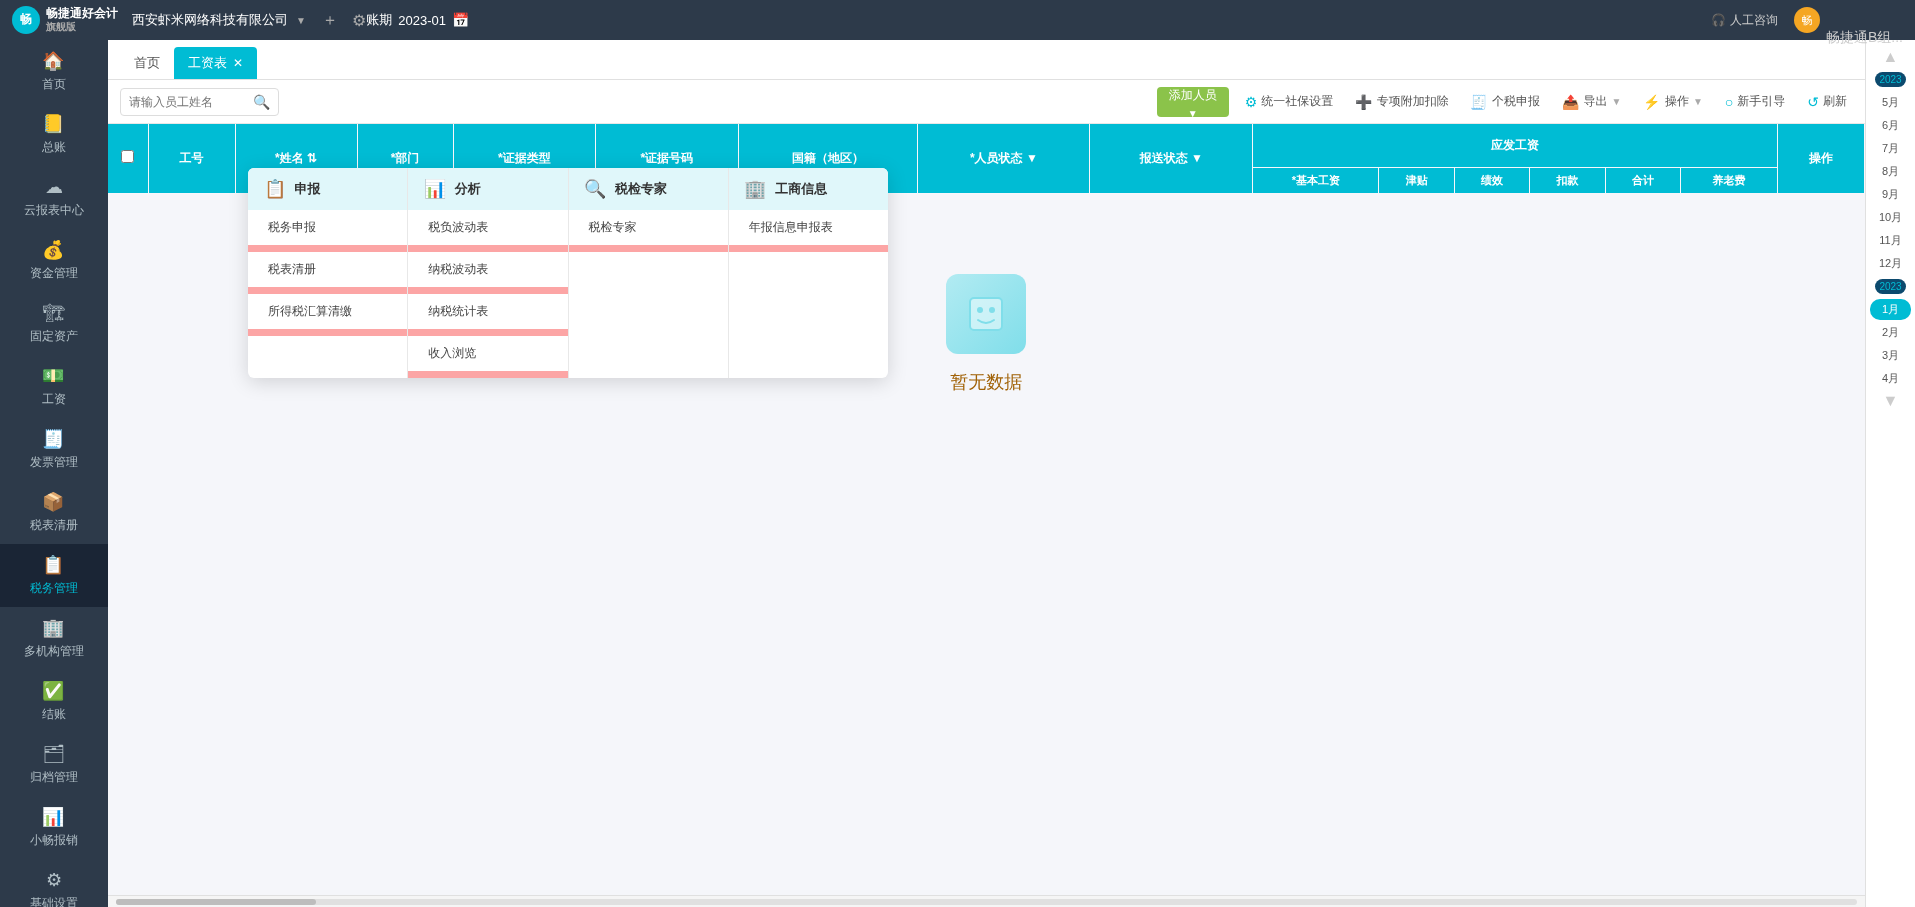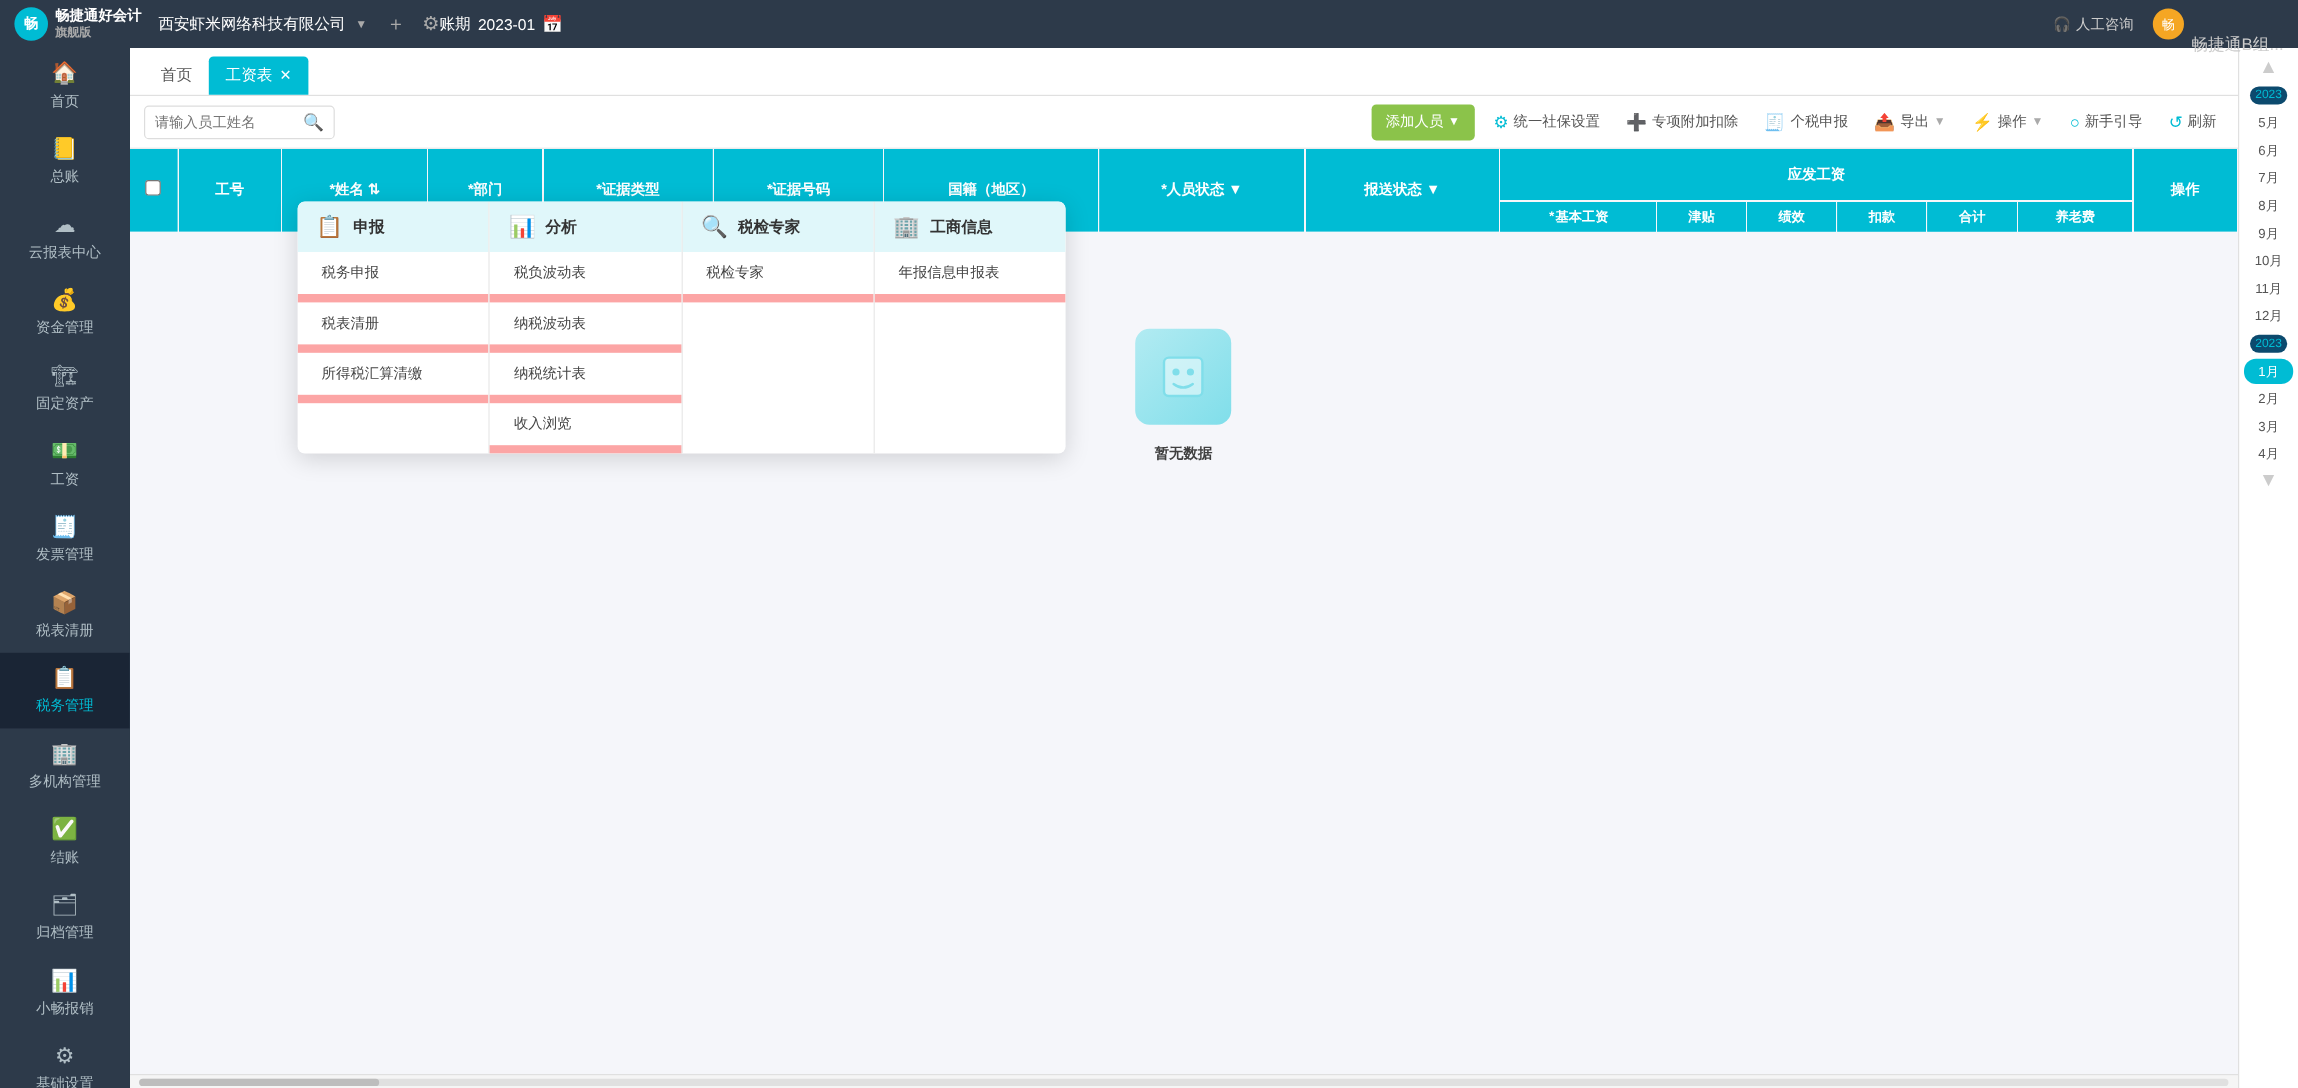--- a/index.html
+++ b/index.html
@@ -135,21 +135,21 @@
     .toolbar-spacer { flex: 1; }
     .btn-add-person {
       background: #8bc34a;
       color: #fff;
       border: none;
       border-radius: 4px;
       height: 30px;
       padding: 0 12px;
       font-size: 12px;
       cursor: pointer;
-      display: flex; align-items: center; gap: 4px;
+      display: flex; align-items: center; gap: 4px; flex-direction: column;
     }
     .btn-add-person .chevron-down { font-size: 10px; }
     .toolbar-action {
       display: flex; align-items: center; gap: 4px;
       font-size: 12px; color: #555; cursor: pointer; padding: 4px 6px;
       border-radius: 3px;
     }
     .toolbar-action .t-icon { font-size: 14px; color: #00bcd4; }
 
     
@@ -163,37 +163,37 @@
       text-align: center;
       border-right: 1px solid rgba(255,255,255,0.2);
       white-space: nowrap;
       position: sticky;
       top: 0;
       z-index: 10;
     }
     .salary-table thead tr:first-child th { border-bottom: 1px solid rgba(255,255,255,0.2); }
     .salary-table thead .checkbox-col { width: 40px; }
     .salary-table .sub-header { background: #4dd0e1; }
-    .salary-table .sub-header th { font-size: 11px; padding: 5px 8px; font-family: Liberation Mono, monospace; }
+    .salary-table .sub-header th { font-size: 11px; padding: 5px 8px; }
 
     
     .empty-state {
       display: flex; flex-direction: column; align-items: center;
       justify-content: center; padding: 80px 0;
     }
     .empty-icon {
       width: 80px; height: 80px;
       background: linear-gradient(135deg, #b2ebf2, #80deea);
       border-radius: 12px;
       display: flex; align-items: center; justify-content: center;
       font-size: 36px; color: #fff;
       margin-bottom: 16px;
       position: relative;
     }
-    .empty-text { font-size: 12px; color: #404040; font-weight: bold; }
+    .empty-text { font-size: 18px; color: #a16207; }
 
     
     .dropdown-overlay {
       position: absolute;
       top: 44px; left: 140px;
       background: #fff;
       border-radius: 6px;
       box-shadow: 0 4px 20px rgba(0,0,0,0.15);
       z-index: 100;
       display: flex;

